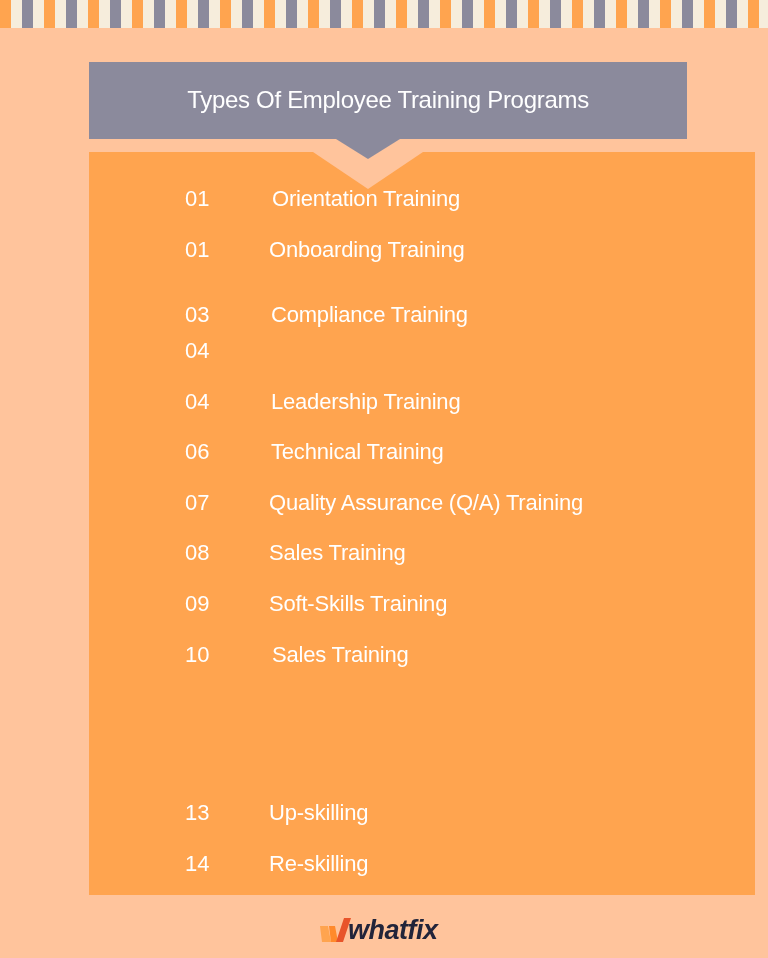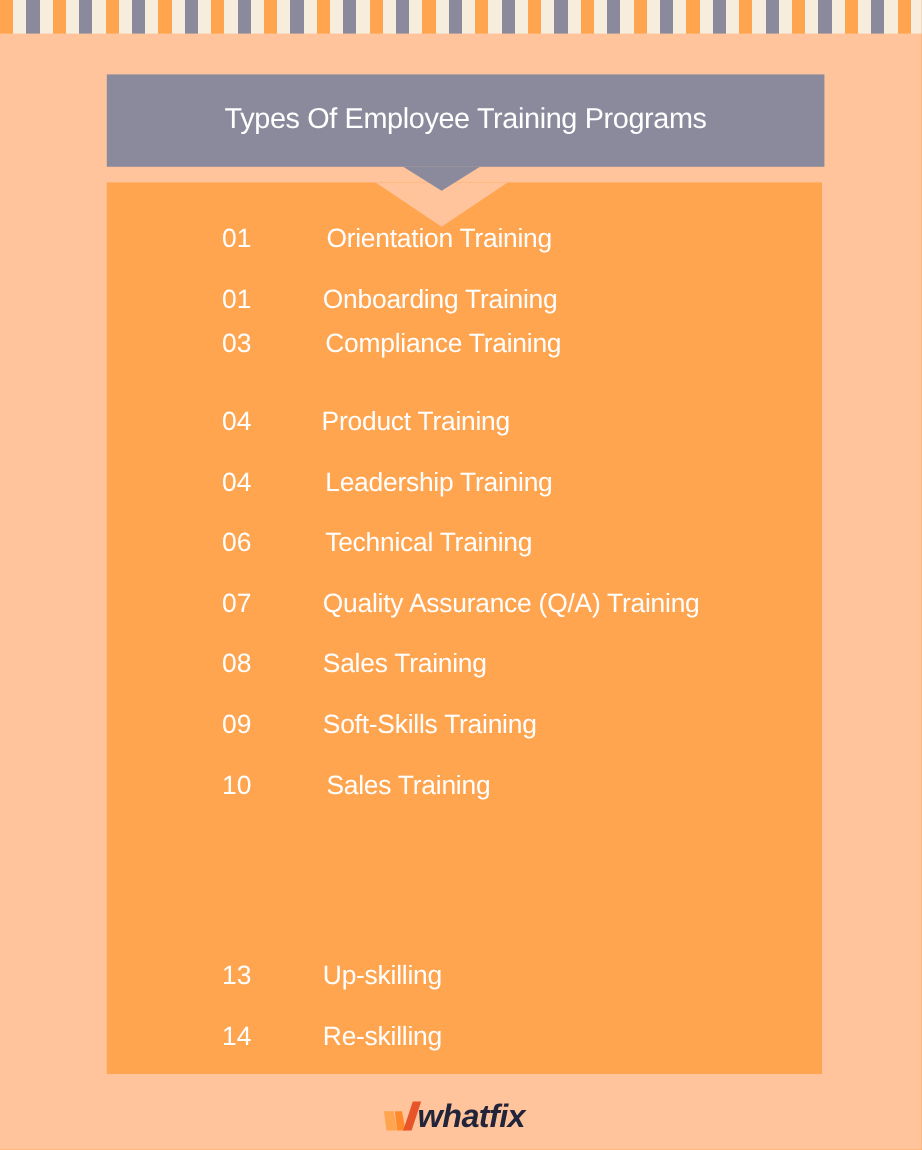--- a/index.html
+++ b/index.html
@@ -24,21 +24,21 @@
     position:absolute; left:0; right:0; top:24px; text-align:center;
     color:#ffffff; font-size:24px; letter-spacing:-0.3px;
   }
   .header-arrow {
     position:absolute; left:336px; top:139px; width:0; height:0;
     border-left:32px solid transparent; border-right:32px solid transparent;
     border-top:20px solid #8b8a9c;
     z-index:3;
   }
   .list-box {
-    position:absolute; left:89px; top:152px; width:596px; height:743px;
+    position:absolute; left:89px; top:152px; width:666px; height:743px;
     background:#ffa44f;
   }
   .list-notch {
     position:absolute; left:313px; top:152px; width:0; height:0;
     border-left:55px solid transparent; border-right:55px solid transparent;
     border-top:37px solid #ffc49c;
     z-index:2;
   }
   .item {
     position:absolute; left:0; width:598px; height:30px;
@@ -68,27 +68,26 @@
 
 <div class="list-box">
   <div class="item" style="top:34px;">
     <span class="num">01</span>
     <span class="label" style="left:183px;">Orientation Training</span>
   </div>
   <div class="item" style="top:85px;">
     <span class="num">01</span>
     <span class="label">Onboarding Training</span>
   </div>
-  <div class="item" style="top:121px;">
+  <div class="item" style="top:150px;">
     <span class="num">03</span>
     <span class="label" style="left:182px;">Compliance Training</span>
   </div>
   <div class="item" style="top:186px;">
     <span class="num">04</span>
-    <span class="label" style="left:179px;">Product Training</span>
   </div>
   <div class="item" style="top:237px;">
     <span class="num">04</span>
     <span class="label" style="left:182px;">Leadership Training</span>
   </div>
   <div class="item" style="top:287px;">
     <span class="num">06</span>
     <span class="label" style="left:182px;">Technical Training</span>
   </div>
   <div class="item" style="top:338px;">

